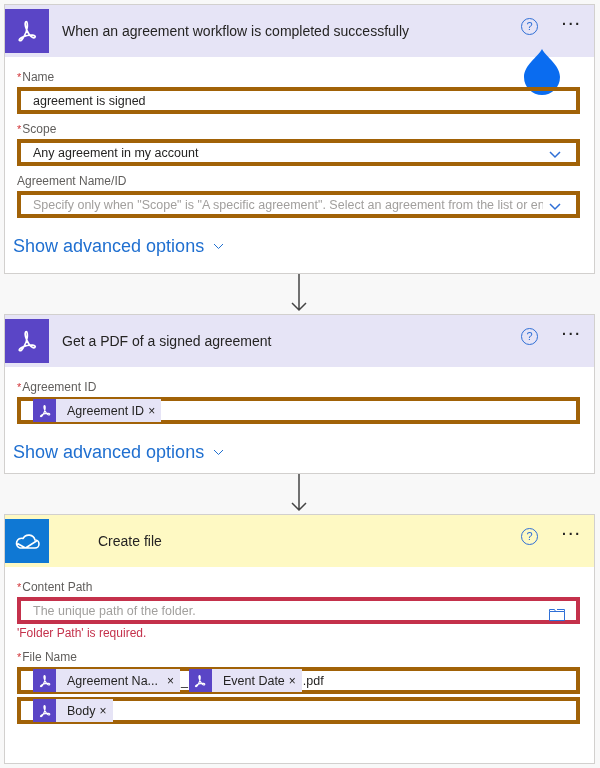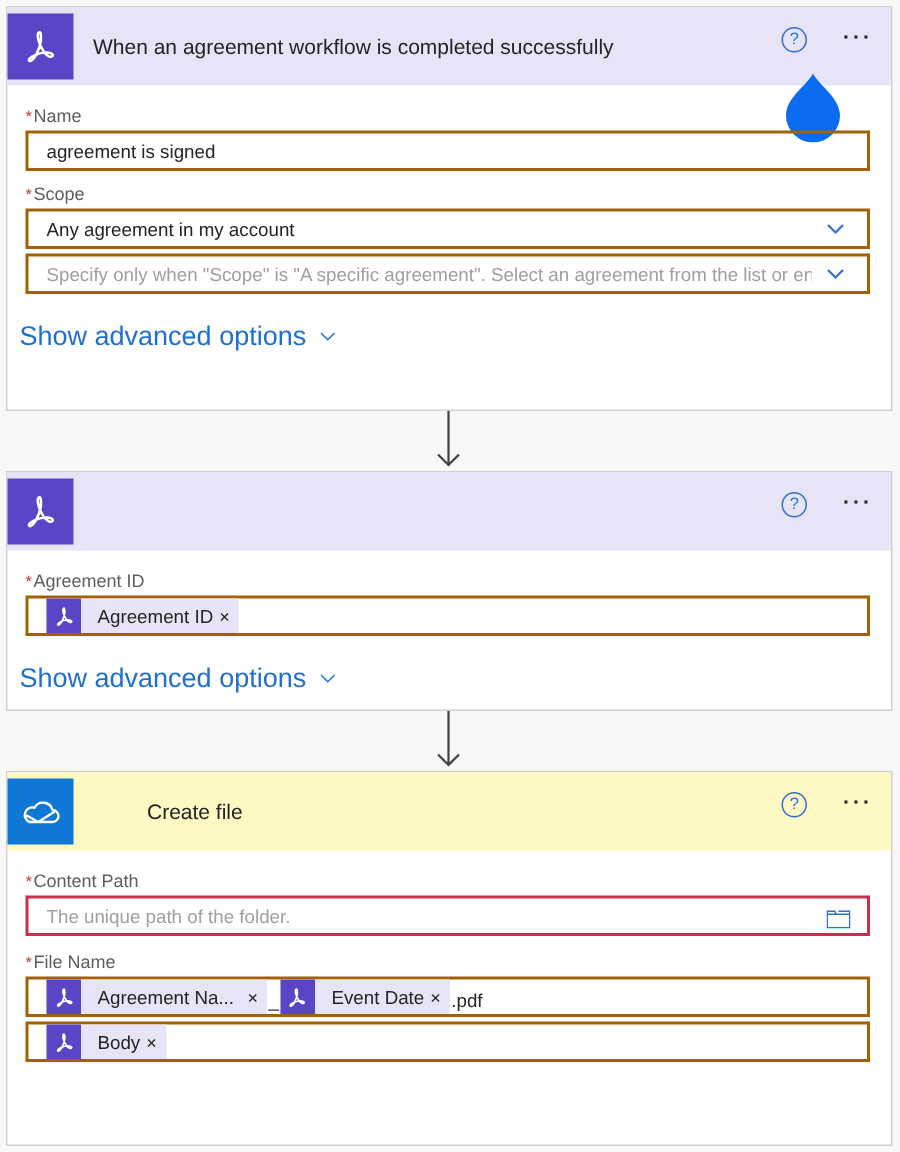--- a/index.html
+++ b/index.html
@@ -13,21 +13,21 @@
     .hdr-icon { width: 44px; height: 44px; display: flex; align-items: center; justify-content: center; flex-shrink: 0; }
     .hdr-icon.adobe { background: #5a45c6; }
     .hdr-icon.onedrive { background: #0f78d4; }
     .hdr-title { font-size: 14px; color: #252423; margin-left: 13px; flex: 1; }
     .help-btn { position: absolute; right: 56px; top: 13px; width: 17px; height: 17px; border: 1.3px solid #2f6fd6; border-radius: 50%; color: #2f6fd6; font-size: 11px; line-height: 15px; text-align: center; cursor: pointer; }
     .more-btn { position: absolute; right: 12px; top: 12px; font-size: 14px; letter-spacing: 2px; color: #252423; font-weight: bold; cursor: pointer; line-height: 14px; }
 
     .card-body { padding: 5px 12px 0 12px; }
     .field-label { font-size: 12px; color: #605e5c; margin-top: 8px; height: 14px; line-height: 14px; }
     .field-label .req { color: #d13438; font-size: 11px; margin-right: 1px; }
-    .field { height: 27px; border: 2px solid #a16207; margin-top: 3px; display: flex; align-items: center; padding-left: 12px; font-size: 12.5px; position: relative; width: 563px; }
+    .field { height: 27px; border: 4px solid #a16207; margin-top: 3px; display: flex; align-items: center; padding-left: 12px; font-size: 12.5px; position: relative; width: 563px; }
     .field.error { border-color: #c4314b; }
     .field .value { color: #252423; }
     .field .placeholder { color: #a19f9d; white-space: nowrap; overflow: hidden; width: 510px; }
     .field .chev { position: absolute; right: 15px; top: 8px; width: 12px; height: 8px; }
     .field .folder { position: absolute; right: 11px; top: 7px; }
     .error-msg { color: #c4314b; font-size: 12px; margin-top: 2px; }
 
     .tokens { padding-left: 12px; gap: 0; }
     .token { display: inline-flex; align-items: center; background: #e6e4f6; height: 23px; padding-right: 6px; font-size: 12.5px; color: #252423; }
     .token .ticon { width: 23px; height: 23px; background: #5a45c6; display: flex; align-items: center; justify-content: center; margin-right: 11px; }
@@ -64,20 +64,21 @@
       </div>
 
     <div class="field-label"><span class="req">*</span><span>Scope</span></div>
     <div class="field">
       <span class="value">Any agreement in my account</span>
       <svg class="chev" viewBox="0 0 12 8">
           <path d="M1 1l5 5 5-5" fill="none" stroke="#2f6fd6" stroke-width="1.5"></path>
         </svg>
     </div>
 
+    <div class="field-label">Agreement Name/ID</div>
     <div class="field">
       <span class="placeholder">Specify only when "Scope" is "A specific agreement". Select an agreement from the list or enter th</span>
       <svg class="chev" viewBox="0 0 12 8">
           <path d="M1 1l5 5 5-5" fill="none" stroke="#2f6fd6" stroke-width="1.5"></path>
         </svg>
     </div>
 
     <div class="adv">
       <span>Show advanced options</span>
       <svg width="11" height="7" viewBox="0 0 11 7">
@@ -91,20 +92,21 @@
     <path d="M10 0v36M3 29l7 7 7-7" fill="none" stroke="#444" stroke-width="1.5"></path>
   </svg>
 
 <div class="card" style="top:314px; height:160px;">
   <div class="card-header adobe">
     <div class="hdr-icon adobe">
       <svg width="24" height="24" viewBox="0 0 24 24">
           <path d="M11.5 2.5c-1.5 0-1.6 2.3-.9 5.2.6 2.5 2 5.4 3.6 7.8 1.9 2.7 4.4 3.9 5.6 3 1-.8.1-2.1-2-2.4-2.3-.3-6.5.3-9.5 1.6C5.2 19 3.5 21 4.6 21.6c1.3.7 3-1.4 4.6-4.4 1.4-2.6 2.7-6.1 3-8.7.3-2.6.1-6-0.7-6z" fill="none" stroke="#fff" stroke-width="1.7" stroke-linejoin="round"></path>
         </svg>
     </div>
+    <div class="hdr-title">Get a PDF of a signed agreement</div>
     <div class="help-btn">?</div>
     <div class="more-btn">···</div>
   </div>
   <div class="card-body">
     <div class="field-label"><span class="req">*</span><span>Agreement ID</span></div>
     <div class="field tokens">
       <span class="token">
         <span class="ticon">
             <svg width="14" height="14" viewBox="0 0 24 24">
               <path d="M11.5 2.5c-1.5 0-1.6 2.3-.9 5.2.6 2.5 2 5.4 3.6 7.8 1.9 2.7 4.4 3.9 5.6 3 1-.8.1-2.1-2-2.4-2.3-.3-6.5.3-9.5 1.6C5.2 19 3.5 21 4.6 21.6c1.3.7 3-1.4 4.6-4.4 1.4-2.6 2.7-6.1 3-8.7.3-2.6.1-6-0.7-6z" fill="none" stroke="#fff" stroke-width="2" stroke-linejoin="round"></path>
@@ -139,20 +141,21 @@
     <div class="more-btn">···</div>
   </div>
   <div class="card-body">
     <div class="field-label"><span class="req">*</span><span>Content Path</span></div>
     <div class="field error">
       <span class="placeholder">The unique path of the folder.</span>
       <svg class="folder" width="16" height="13" viewBox="0 0 16 13">
           <path d="M0.5 3.5h15v9h-15z M0.5 3.5V1.5h5l1 2 M8 1.5h7.5v2" fill="none" stroke="#2f6fd6" stroke-width="1"></path>
         </svg>
     </div>
+    <div class="error-msg">'Folder Path' is required.</div>
 
     <div class="field-label" style="margin-top:10px;"><span class="req">*</span><span>File Name</span></div>
     <div class="field tokens">
       <span class="token">
         <span class="ticon">
             <svg width="14" height="14" viewBox="0 0 24 24">
               <path d="M11.5 2.5c-1.5 0-1.6 2.3-.9 5.2.6 2.5 2 5.4 3.6 7.8 1.9 2.7 4.4 3.9 5.6 3 1-.8.1-2.1-2-2.4-2.3-.3-6.5.3-9.5 1.6C5.2 19 3.5 21 4.6 21.6c1.3.7 3-1.4 4.6-4.4 1.4-2.6 2.7-6.1 3-8.7.3-2.6.1-6-0.7-6z" fill="none" stroke="#fff" stroke-width="2" stroke-linejoin="round"></path>
             </svg>
           </span>
         <span>Agreement Na...</span>

